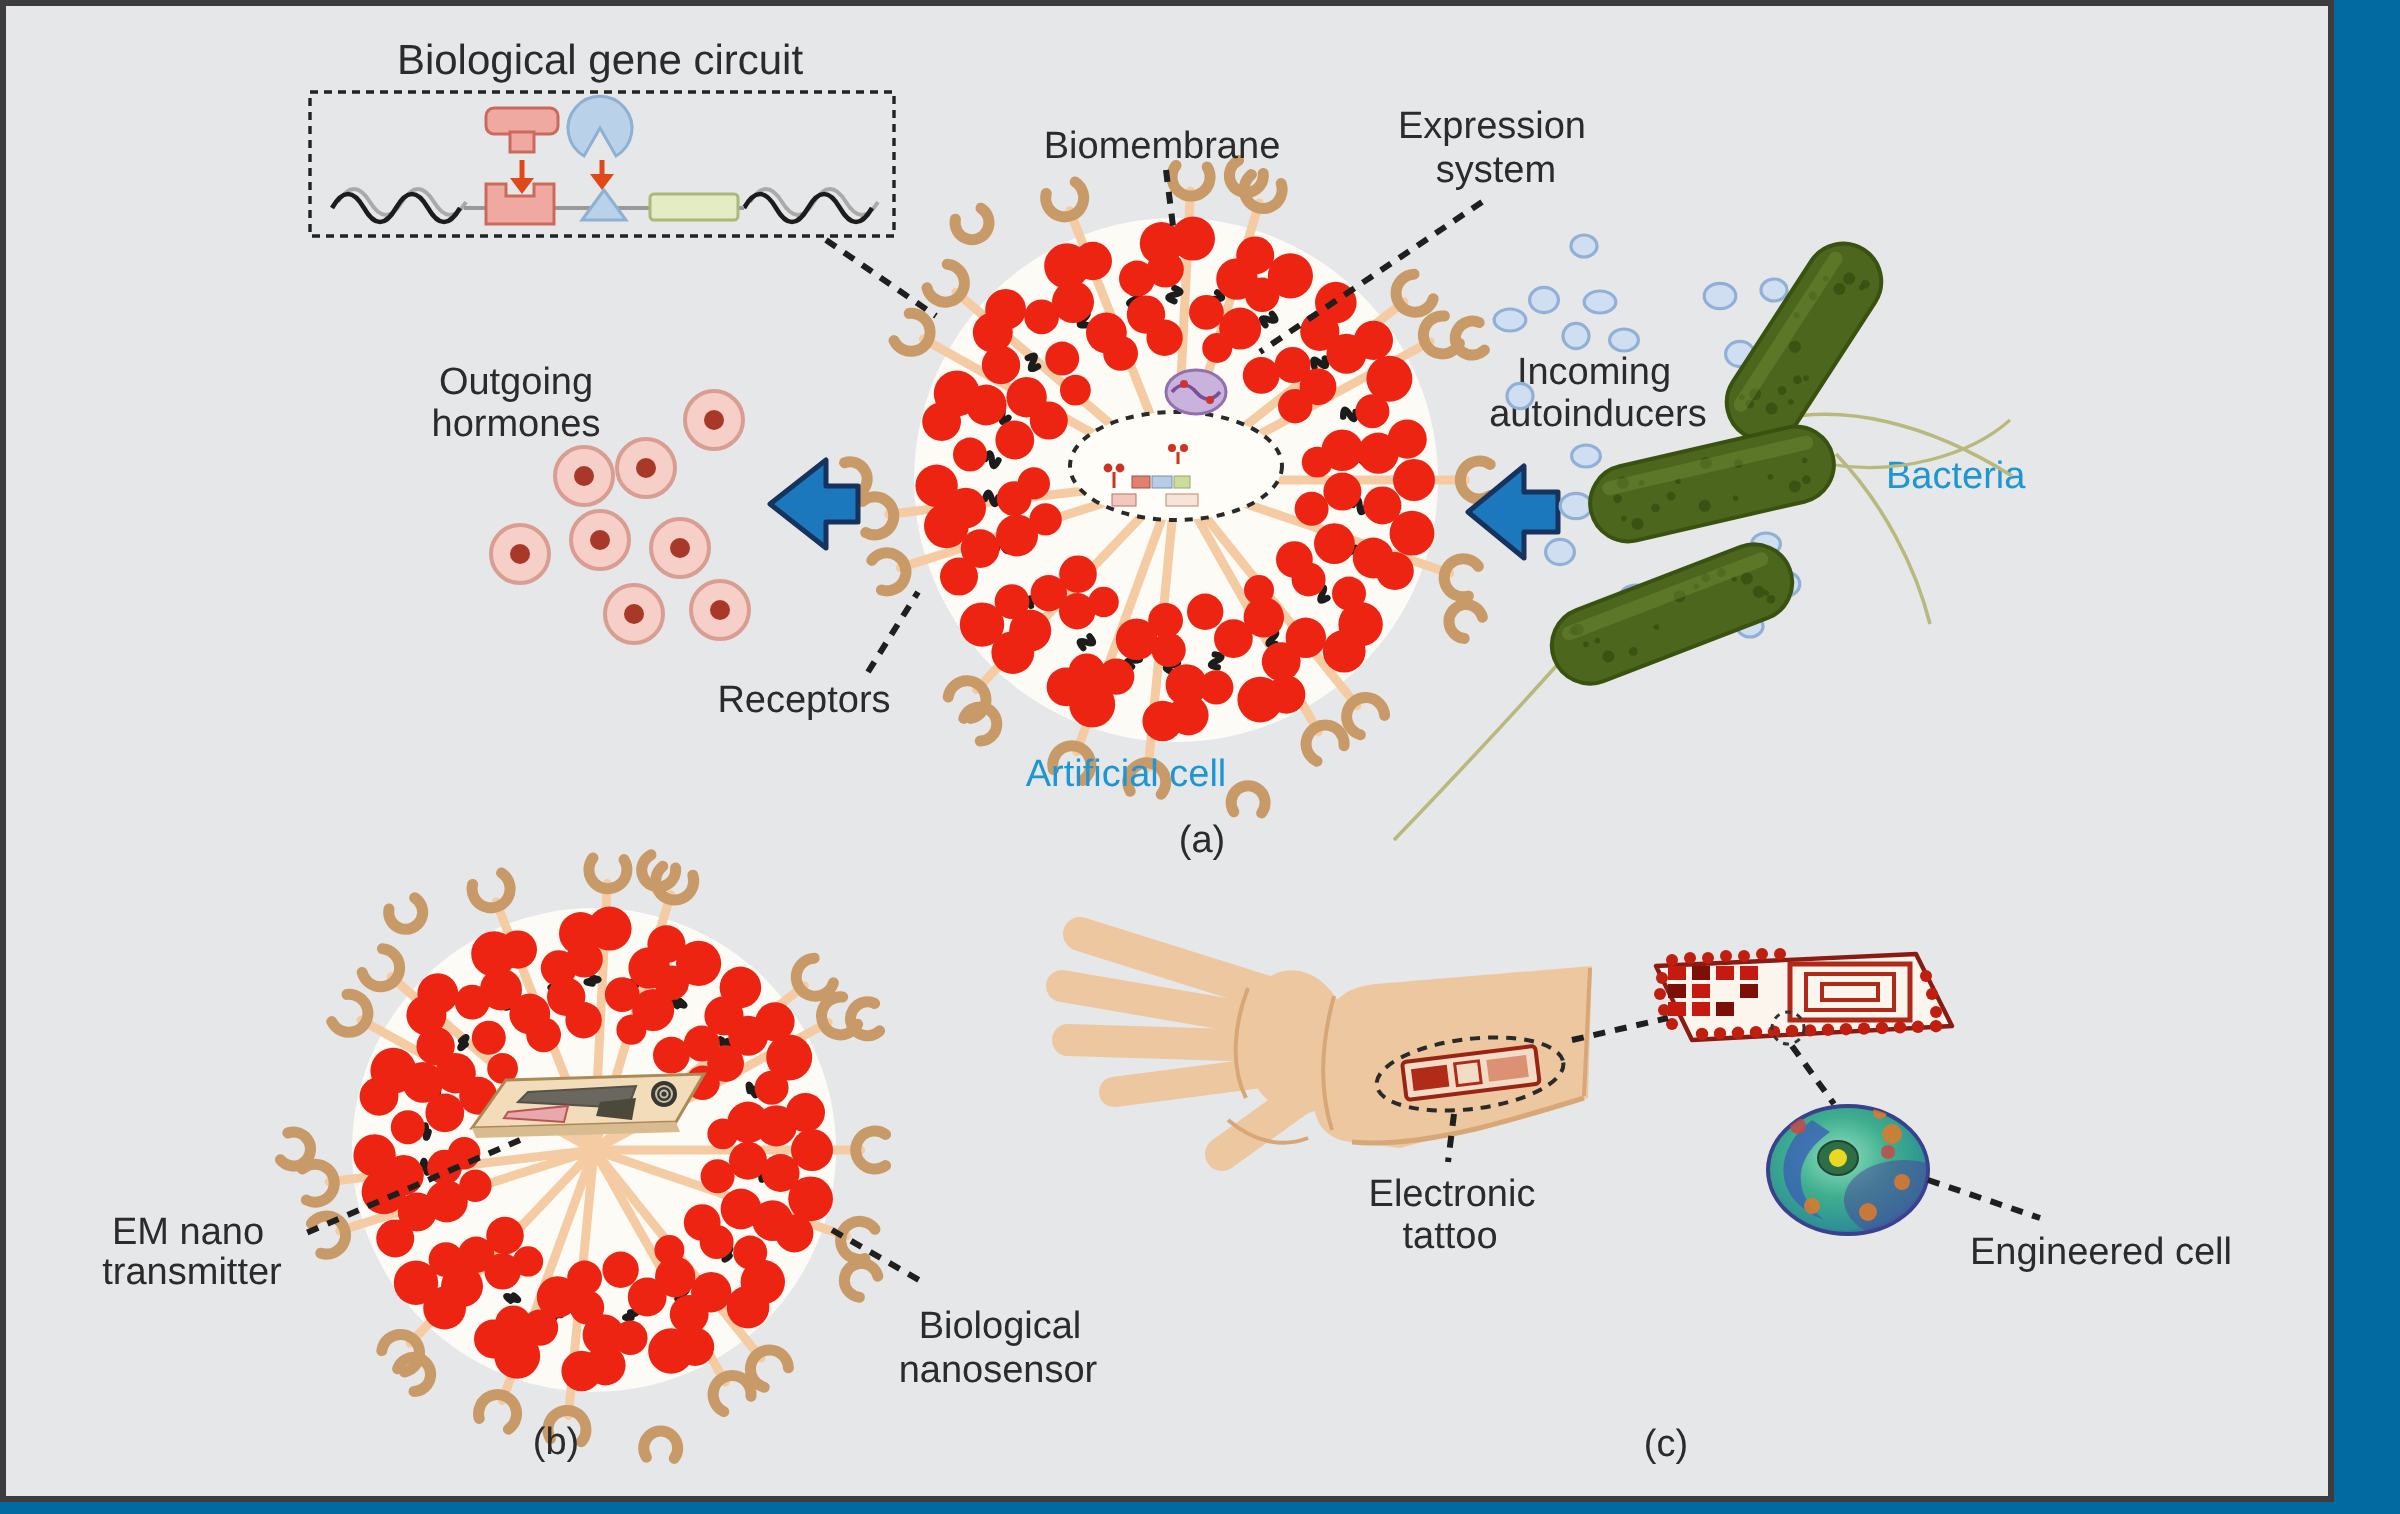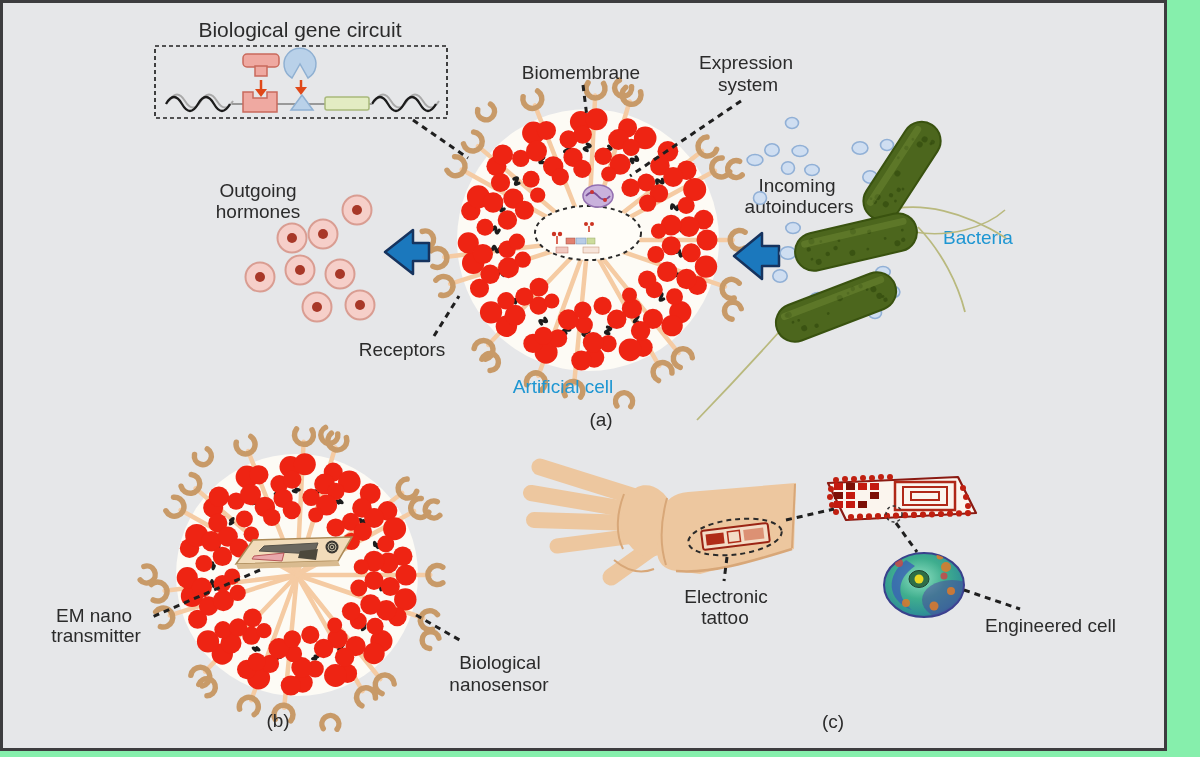--- a/index.html
+++ b/index.html
@@ -1,16 +1,16 @@
 <!DOCTYPE html>
 <html><head>
 <meta charset="utf-8">
 <style>
   html,body{margin:0;padding:0;background:#ffffff;}
-  .stage{position:relative;width:1200px;height:757px;background:#86efac;overflow:hidden;}
+  .stage{position:relative;width:1200px;height:757px;background:#0369a1;overflow:hidden;}
   svg{position:absolute;left:0;top:0;}
   .lbl{font-family:"Liberation Sans",sans-serif;font-size:19px;fill:#2b2b2b;}
   .lbl-big{font-family:"Liberation Sans",sans-serif;font-size:21px;fill:#2b2b2b;}
   .lbl-blue{font-family:"Liberation Sans",sans-serif;font-size:19px;fill:#1e96d2;}
   .dash{stroke:#1f1f1f;stroke-width:3;fill:none;stroke-dasharray:6 5;}
   .boxdash{stroke:#222;stroke-width:1.7;fill:none;stroke-dasharray:4 3;}
 </style>
 </head>
 <body>
 

